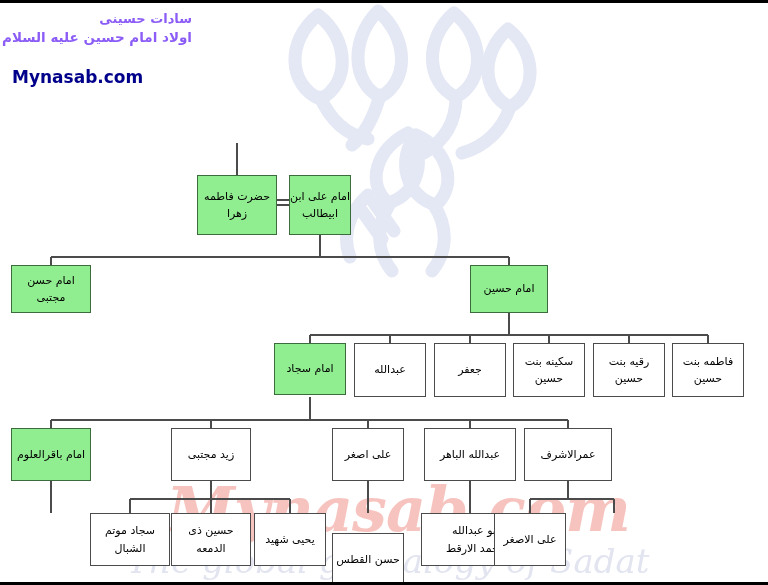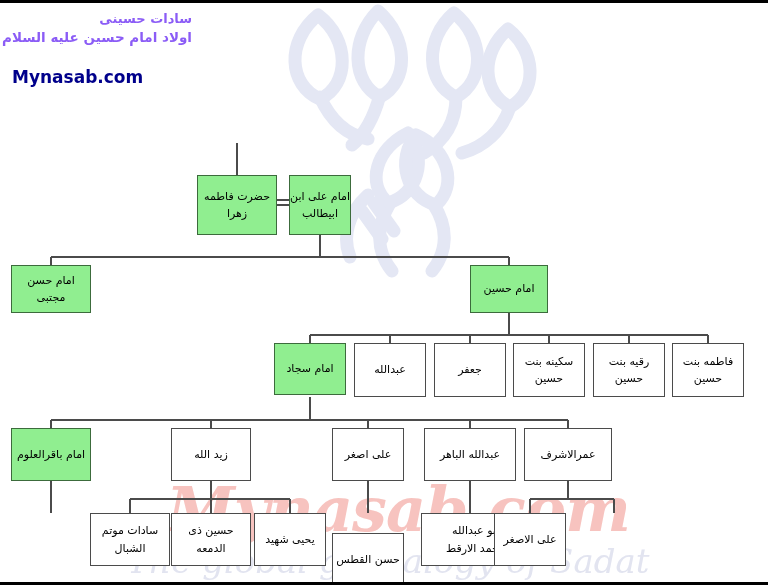--- a/index.html
+++ b/index.html
@@ -235,34 +235,34 @@
   </div>
   <div class="node" style="left:672px; top:340px; width:72px; height:54px;">
     <span class="ln">فاطمه بنت</span>
     <span class="ln">حسین</span>
   </div>
 
   <div class="node green" style="left:11px; top:425px; width:80px; height:53px;">
     <span class="ln">امام باقرالعلوم</span>
   </div>
   <div class="node" style="left:171px; top:425px; width:80px; height:53px;">
-    <span class="ln">زید الله</span>
+    <span class="ln">زید مجتبی</span>
   </div>
   <div class="node" style="left:332px; top:425px; width:72px; height:53px;">
     <span class="ln">علی اصغر</span>
   </div>
   <div class="node" style="left:424px; top:425px; width:92px; height:53px;">
     <span class="ln">عبدالله الباهر</span>
   </div>
   <div class="node" style="left:524px; top:425px; width:88px; height:53px;">
     <span class="ln">عمرالاشرف</span>
   </div>
 
   <div class="node" style="left:90px; top:510px; width:80px; height:53px;">
-    <span class="ln">سادات موتم</span>
+    <span class="ln">سجاد موتم</span>
     <span class="ln">الشبال</span>
   </div>
   <div class="node" style="left:171px; top:510px; width:80px; height:53px;">
     <span class="ln">حسین ذی</span>
     <span class="ln">الدمعه</span>
   </div>
   <div class="node" style="left:254px; top:510px; width:72px; height:53px;">
     <span class="ln">یحیی شهید</span>
   </div>
   <div class="node" style="left:332px; top:530px; width:72px; height:53px;">

